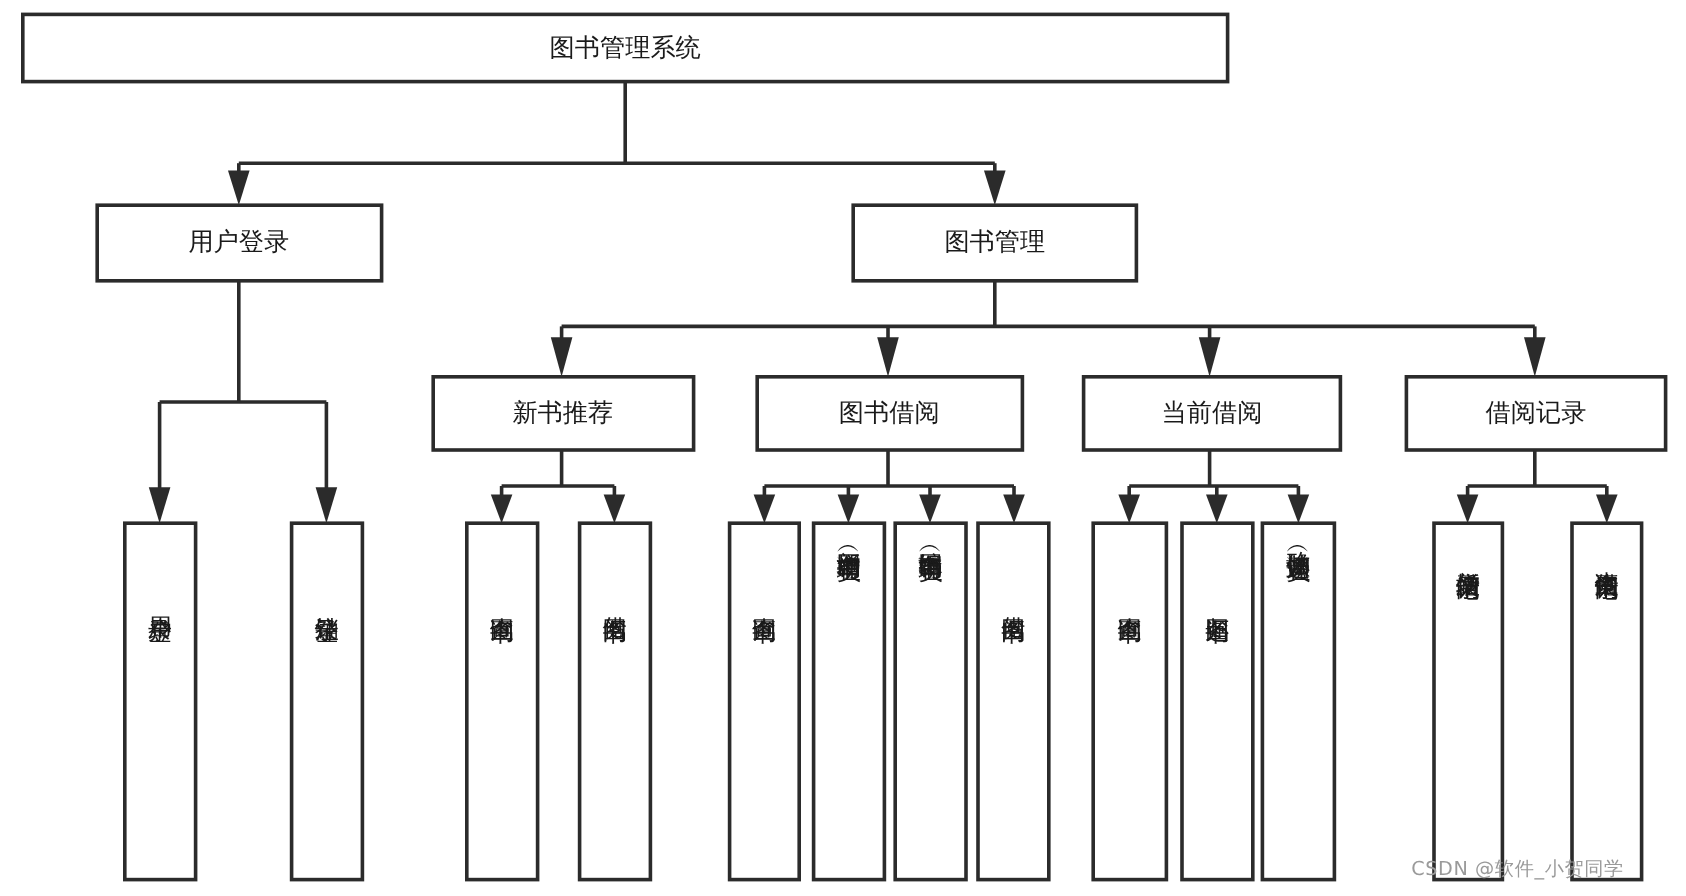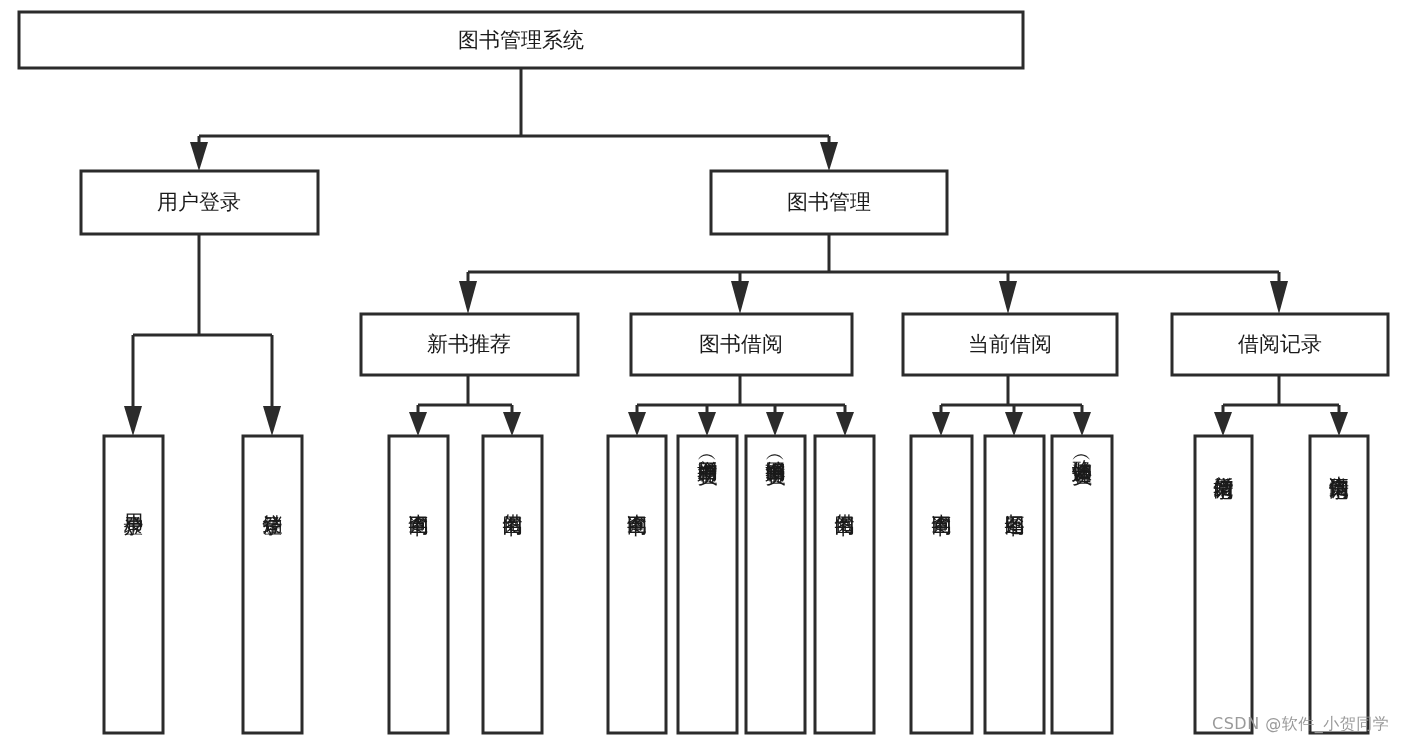--- a/index.html
+++ b/index.html
@@ -62,21 +62,21 @@
     font-size: 20px;
     line-height: 1.04;
     color: #1a1a1a;
     writing-mode: vertical-rl;
     text-orientation: upright;
     letter-spacing: 1px;
     white-space: nowrap;
   }
   #watermark {
     position: absolute;
-    left: 1212px;
+    left: 1176px;
     top: 714px;
     font-family: "DejaVu Sans", "Liberation Sans", sans-serif;
     font-size: 16px;
     color: #9a9a9a;
     white-space: nowrap;
     letter-spacing: 0.5px;
   }
 </style>
 </head>
 <body>

